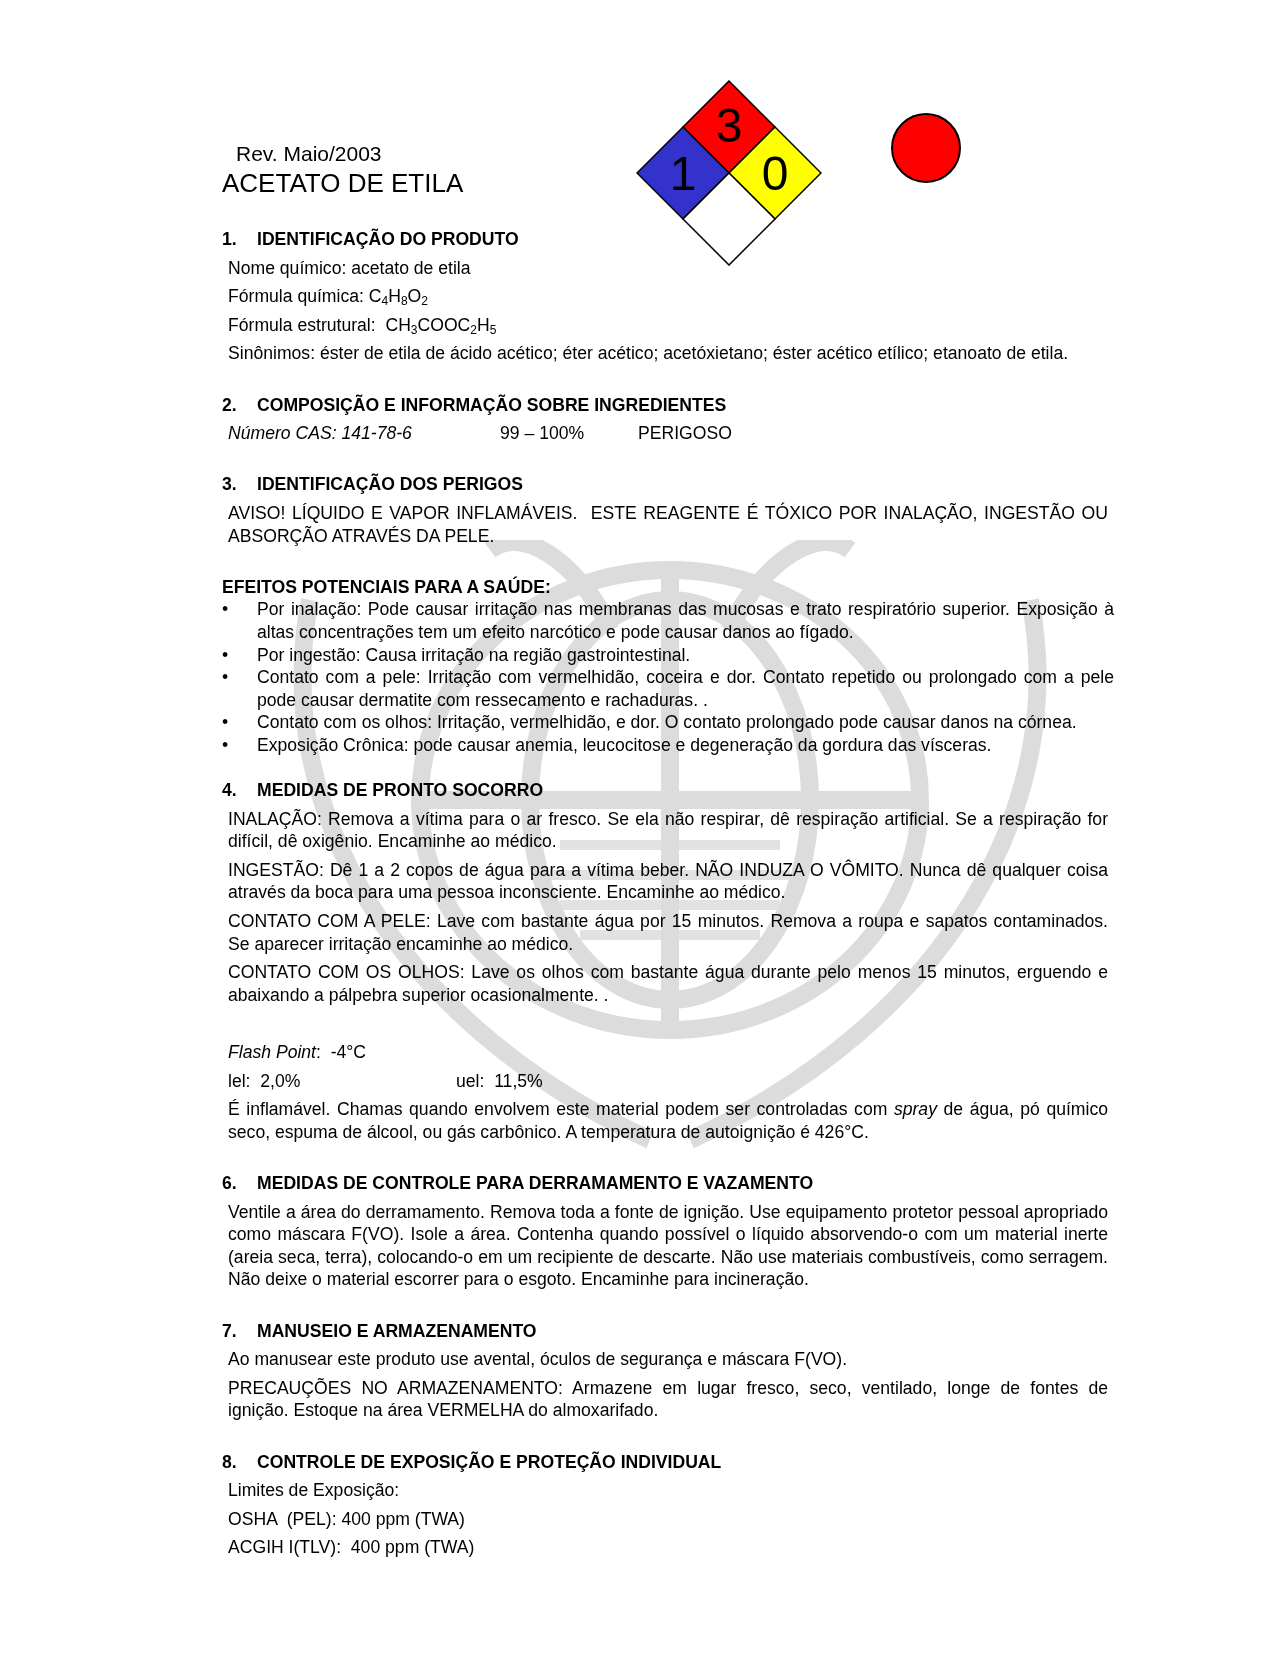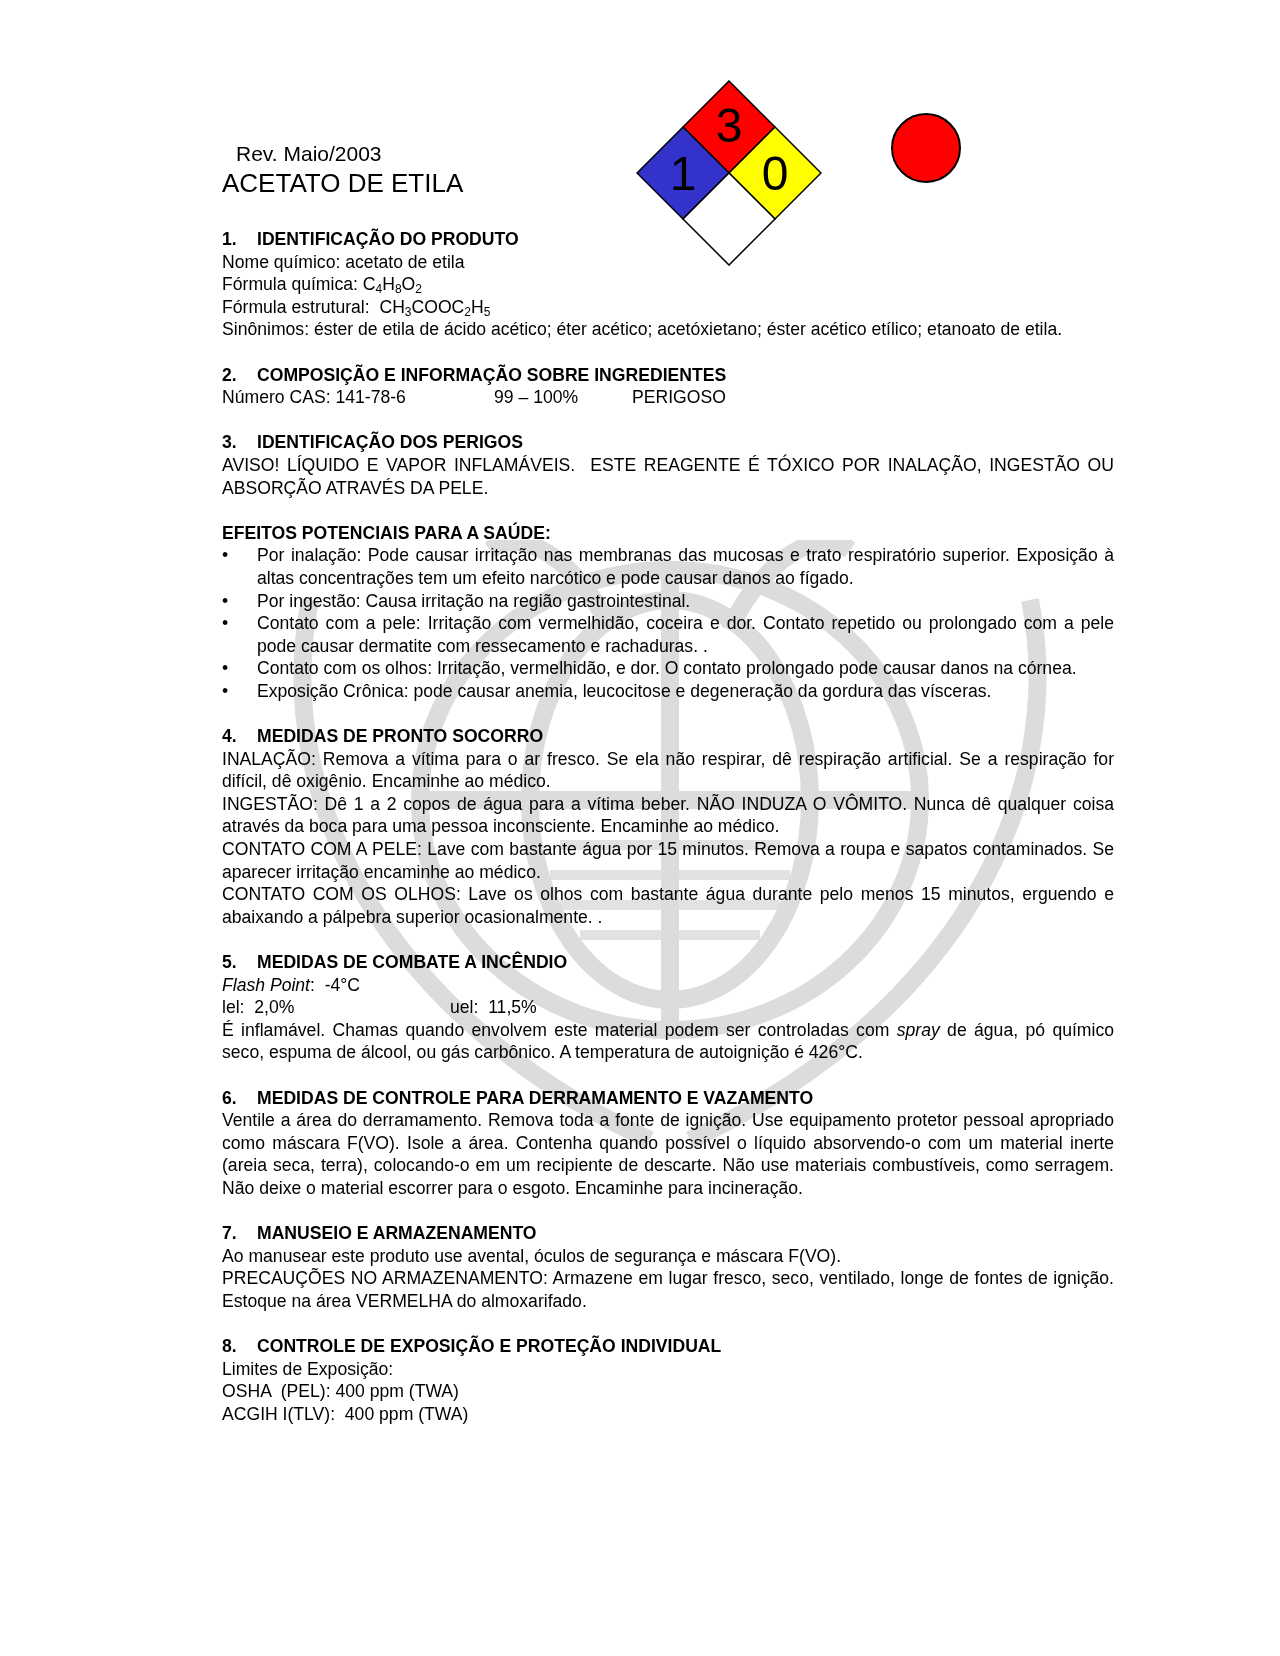--- a/index.html
+++ b/index.html
@@ -9,27 +9,27 @@
   .page { position: absolute; left: 222px; top: 0; width: 892px; z-index: 1; }
   .rev { position: absolute; top: 142px; left: 14px; font-size: 21px; line-height: 24px; }
   .title { position: absolute; top: 168px; left: 0; font-size: 26px; font-weight: normal; line-height: 30px; }
   .nfpa { position: absolute; left: 636px; top: 80px; width: 186px; height: 186px; z-index: 2; }
   .circle { position: absolute; left: 891px; top: 113px; width: 70px; height: 70px; border-radius: 50%;
             background: #ff0000; border: 2px solid #000; box-sizing: border-box; z-index: 2; }
   .content { position: absolute; top: 228px; left: 0; width: 892px; font-size: 17.6px; line-height: 22.6px; }
   .sec { margin: 0; }
   .h { font-weight: bold; margin: 0; }
   .h .num { display: inline-block; width: 35px; }
-  p { margin: 0; }
+  p { margin: 6px; }
   .just { text-align: justify; }
   .gap { height: 22.6px; }
   ul.bul { list-style: none; margin: 0; padding: 0; }
   ul.bul li { position: relative; padding-left: 35px; text-align: justify; }
   ul.bul li::before { content: "\2022"; position: absolute; left: 0; top: 0; }
-  .tab1 { display: inline-block; width: 272px; }
+  .tab1 { display: inline-block; width: 272px; font-style: italic; }
   .tab2 { display: inline-block; width: 138px; }
   .tabl { display: inline-block; width: 228px; }
   sub { font-size: 12px; line-height: 0; vertical-align: -3px; }
 </style>
 </head>
 <body>
 
 <svg class="watermark" viewBox="0 0 880 620">
   <g fill="none" stroke="#d6d6d6" stroke-width="18" opacity="0.85">
     <ellipse cx="440" cy="260" rx="250" ry="230"></ellipse>
@@ -101,21 +101,20 @@
     <div class="sec">
       <p class="h"><span class="num">4.</span><span>MEDIDAS DE PRONTO SOCORRO</span></p>
       <p class="just">INALAÇÃO: Remova a vítima para o ar fresco. Se ela não respirar, dê respiração artificial. Se a respiração for difícil, dê oxigênio. Encaminhe ao médico.</p>
       <p class="just">INGESTÃO: Dê 1 a 2 copos de água para a vítima beber. NÃO INDUZA O VÔMITO.  Nunca dê qualquer coisa através da boca para uma pessoa inconsciente. Encaminhe ao médico.</p>
       <p class="just">CONTATO COM A  PELE: Lave com bastante água por 15 minutos. Remova a roupa e sapatos contaminados. Se aparecer irritação encaminhe ao médico.</p>
       <p class="just">CONTATO COM  OS OLHOS: Lave os olhos com bastante água durante pelo menos 15 minutos, erguendo e abaixando a pálpebra superior ocasionalmente. .</p>
     </div>
     <div class="gap"></div>
 
     <div class="sec">
-      <p class="h"><span class="num">5.</span><span>MEDIDAS DE COMBATE A INCÊNDIO</span></p>
       <p style="white-space:pre"><i>Flash Point</i><span>:  -4°C</span></p>
       <p style="white-space:pre"><span class="tabl">lel:  2,0%</span><span>uel:  11,5%</span></p>
       <p class="just"><span>É inflamável.  Chamas quando envolvem este material podem ser controladas com </span><i>spray</i><span> de água, pó químico seco, espuma de álcool, ou gás carbônico.   A temperatura de autoignição é 426°C.</span></p>
     </div>
     <div class="gap"></div>
 
     <div class="sec">
       <p class="h"><span class="num">6.</span><span>MEDIDAS DE CONTROLE PARA DERRAMAMENTO E VAZAMENTO</span></p>
       <p class="just">Ventile a área do derramamento. Remova toda a fonte de ignição. Use equipamento protetor pessoal apropriado como máscara F(VO). Isole a área. Contenha quando possível o líquido absorvendo-o com um material inerte (areia seca, terra), colocando-o em um recipiente de descarte. Não use materiais combustíveis, como serragem.  Não deixe o material escorrer para o esgoto. Encaminhe para incineração.</p>
     </div>

